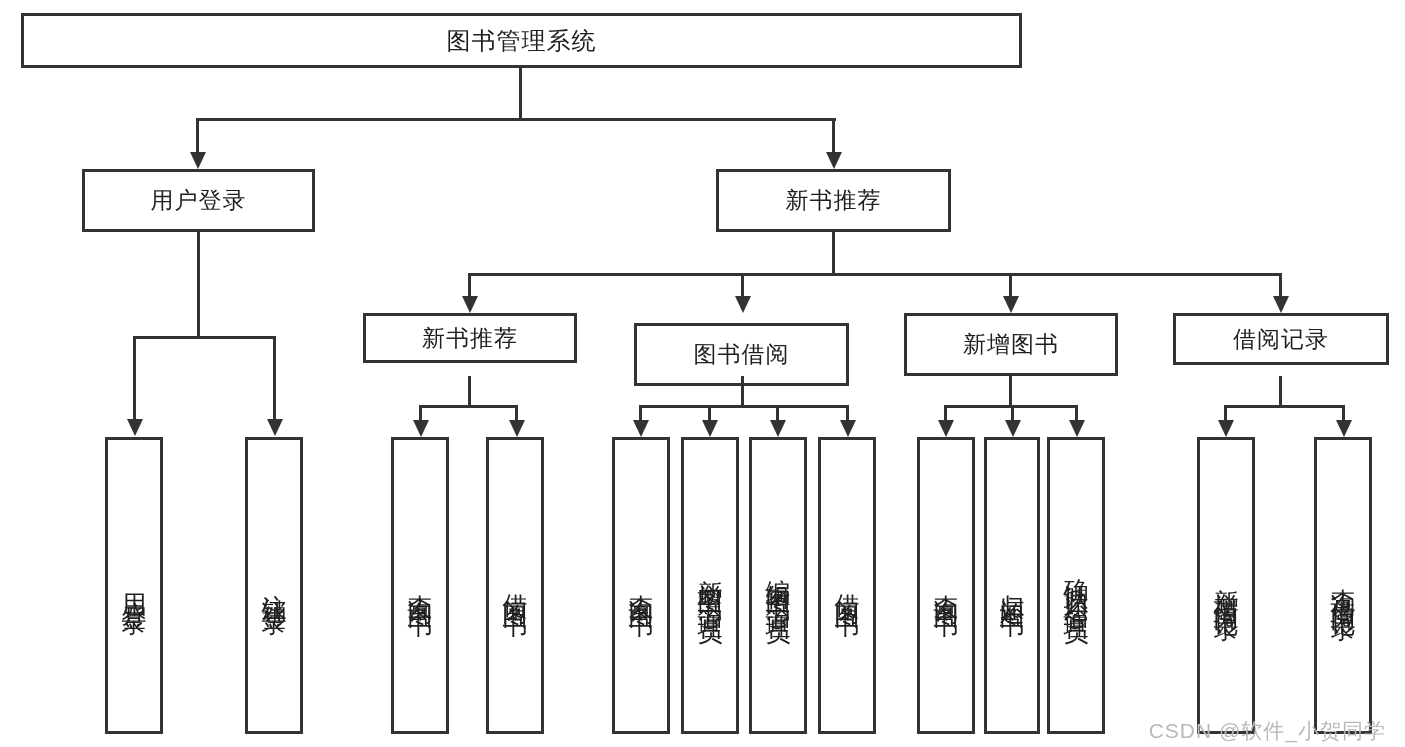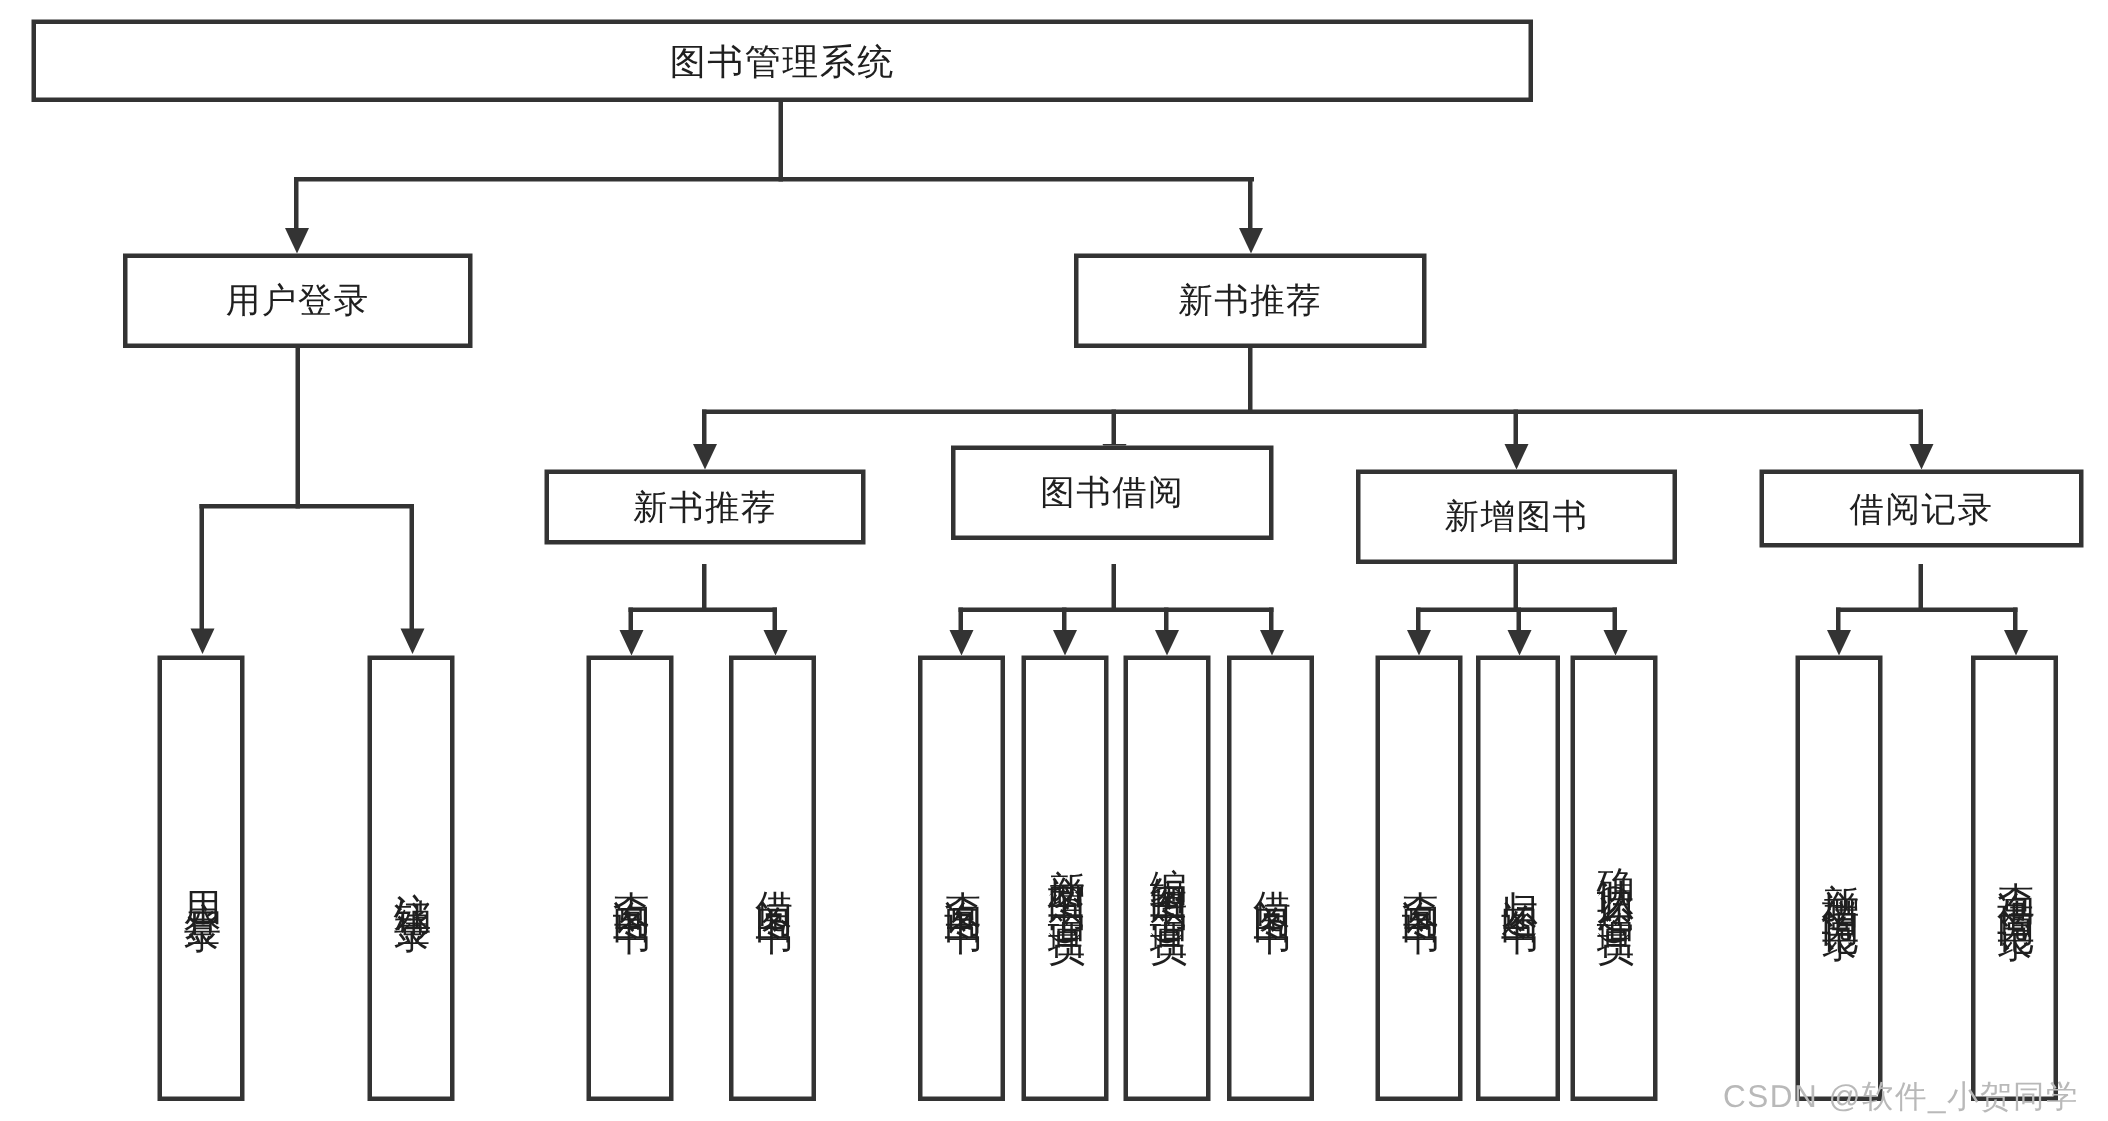--- a/index.html
+++ b/index.html
@@ -96,21 +96,21 @@
   <div class="vline" style="left:1009px; top:273px; height:26px;"></div>
   <div class="vline" style="left:1279px; top:273px; height:26px;"></div>
   <div class="arrow" style="left:462px; top:296px;"></div>
   <div class="arrow" style="left:735px; top:296px;"></div>
   <div class="arrow" style="left:1003px; top:296px;"></div>
   <div class="arrow" style="left:1273px; top:296px;"></div>
 
   <div class="box hbox" style="left:363px; top:313px; width:214px; height:50px;">
     <span>新书推荐</span>
   </div>
-  <div class="box hbox" style="left:634px; top:297px; width:215px; height:63px;">
+  <div class="box hbox" style="left:634px; top:323px; width:215px; height:63px;">
     <span>图书借阅</span>
   </div>
   <div class="box hbox" style="left:904px; top:313px; width:214px; height:63px;">
     <span>新增图书</span>
   </div>
   <div class="box hbox" style="left:1173px; top:313px; width:216px; height:52px;">
     <span>借阅记录</span>
   </div>
 
   <div class="vline" style="left:468px; top:376px; height:32px;"></div>

